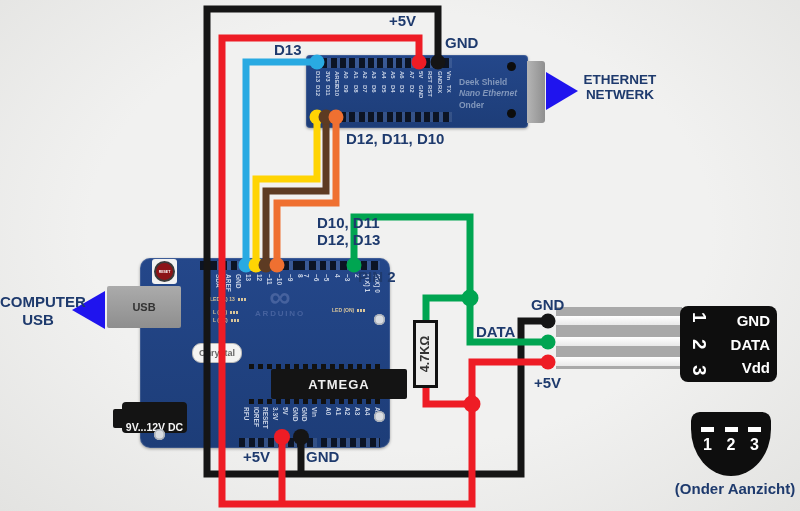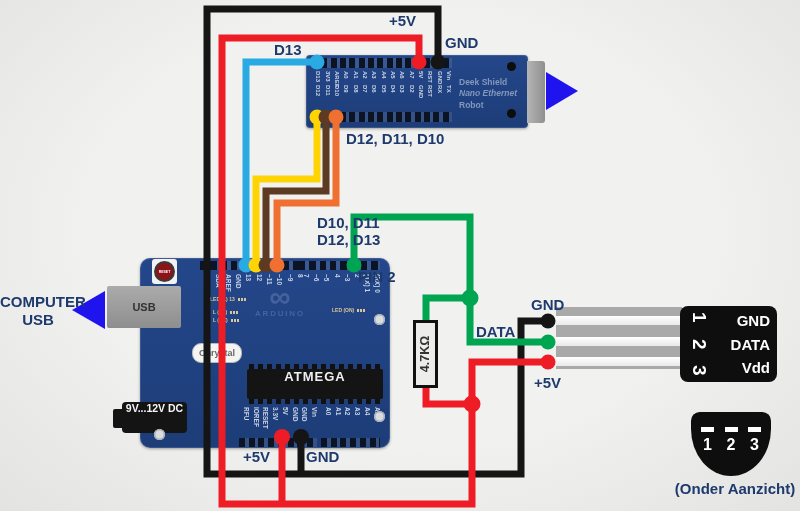--- a/index.html
+++ b/index.html
@@ -27,25 +27,25 @@
   .logo .brand{display:block;font-size:8px;letter-spacing:1.8px;font-weight:700;margin-top:1px;}
   .ledtxt{position:absolute;display:flex;align-items:center;color:#d8c59b;font:700 5px "Liberation Sans",sans-serif;z-index:2;white-space:nowrap;}
   .pads{display:inline-block;width:9px;height:3px;margin-left:3px;
         background:repeating-linear-gradient(90deg,#d8c59b 0 2px,transparent 2px 3.2px);}
   .resetbtn{position:absolute;width:25px;height:25px;background:#f2f2f2;border-radius:3px;z-index:2;
             display:flex;align-items:center;justify-content:center;}
   .resetbtn .cap{width:17px;height:17px;border-radius:50%;background:#8c1418;border:2px solid #3a3a3a;
                  display:flex;align-items:center;justify-content:center;color:#fff;font-size:3.5px;font-weight:700;}
   .usbbox{position:absolute;background:linear-gradient(180deg,#ababab,#8e8e8e);border-radius:2px;z-index:2;
           display:flex;align-items:center;justify-content:center;color:#333;font:700 11px "Liberation Sans",sans-serif;}
-  .dcjack{position:absolute;background:#141414;border-radius:4px;z-index:2;display:flex;align-items:flex-start;
+  .dcjack{position:absolute;background:#141414;border-radius:4px;z-index:2;display:flex;align-items:flex-end;
           justify-content:center;color:#f5f5f5;font:700 10.5px "Liberation Sans",sans-serif;white-space:nowrap;}
   .dcnub{position:absolute;background:#141414;border-radius:2px;z-index:2;}
-  .chip{position:absolute;background:#141414;border-radius:2px;z-index:2;display:flex;align-items:flex-start;
-        justify-content:center;color:#efefef;font:700 13px "Liberation Sans",sans-serif;letter-spacing:1px;}
+  .chip{position:absolute;background:#141414;border-radius:2px;z-index:2;display:flex;align-items:center;
+        justify-content:center;color:#efefef;font:700 13px "Liberation Sans",sans-serif;letter-spacing:1px;margin-left:24px;}
   .legs{position:absolute;height:5px;background:repeating-linear-gradient(90deg,#111 0 5px,transparent 5px 9px);z-index:2;}
   .pill{position:absolute;background:#f4f4f3;border:1px solid #b9b9b9;border-radius:9px;z-index:2;
         display:flex;align-items:center;justify-content:center;color:#666;font:700 9px "Liberation Sans",sans-serif;}
   
   svg.wires{position:absolute;left:0;top:0;z-index:5;}
   
   .lbl{position:absolute;color:#1e3a6d;font-weight:700;font-size:15px;white-space:nowrap;z-index:10;}
   .lbl.two{line-height:17px;}
   .arrow{position:absolute;width:0;height:0;z-index:4;}
   .resistor{position:absolute;width:25px;height:68px;background:#ededec;border:3px solid #121212;
@@ -102,26 +102,30 @@
       <span>D3</span>
       <span>D2</span>
       <span>GND</span>
       <span>RST</span>
       <span>RX</span>
       <span>TX</span>
     </div>
   <div class="silk" style="left:459px;top:77px;width:70px;">
     <span style="display:block;">Deek Shield</span>
     <span style="display:block;font-style:italic;">Nano Ethernet</span>
-    <span style="display:block;">Robot</span>
+    <span style="display:block;">Onder</span>
   </div>
   <div class="mount" style="left:507px;top:62px;"></div>
   <div class="mount" style="left:507px;top:109px;"></div>
 
   <div class="arrow" style="left:546px;top:72px;border-top:19px solid transparent;border-bottom:19px solid transparent;border-left:32px solid #1f14ee;"></div>
+  <div class="lbl" style="left:582px;top:72px;width:76px;text-align:center;font-size:13.5px;line-height:15px;">
+    <span style="display:block;">ETHERNET</span>
+    <span style="display:block;">NETWERK</span>
+  </div>
 
   <div class="board arduino" style="left:140px;top:258px;width:250px;height:190px;"></div>
   <div class="resetbtn" style="left:152px;top:259px;">
     <span class="cap">
         <span>RESET</span>
       </span>
   </div>
   <div class="usbbox" style="left:107px;top:286px;width:74px;height:42px;">
     <span>USB</span>
   </div>

